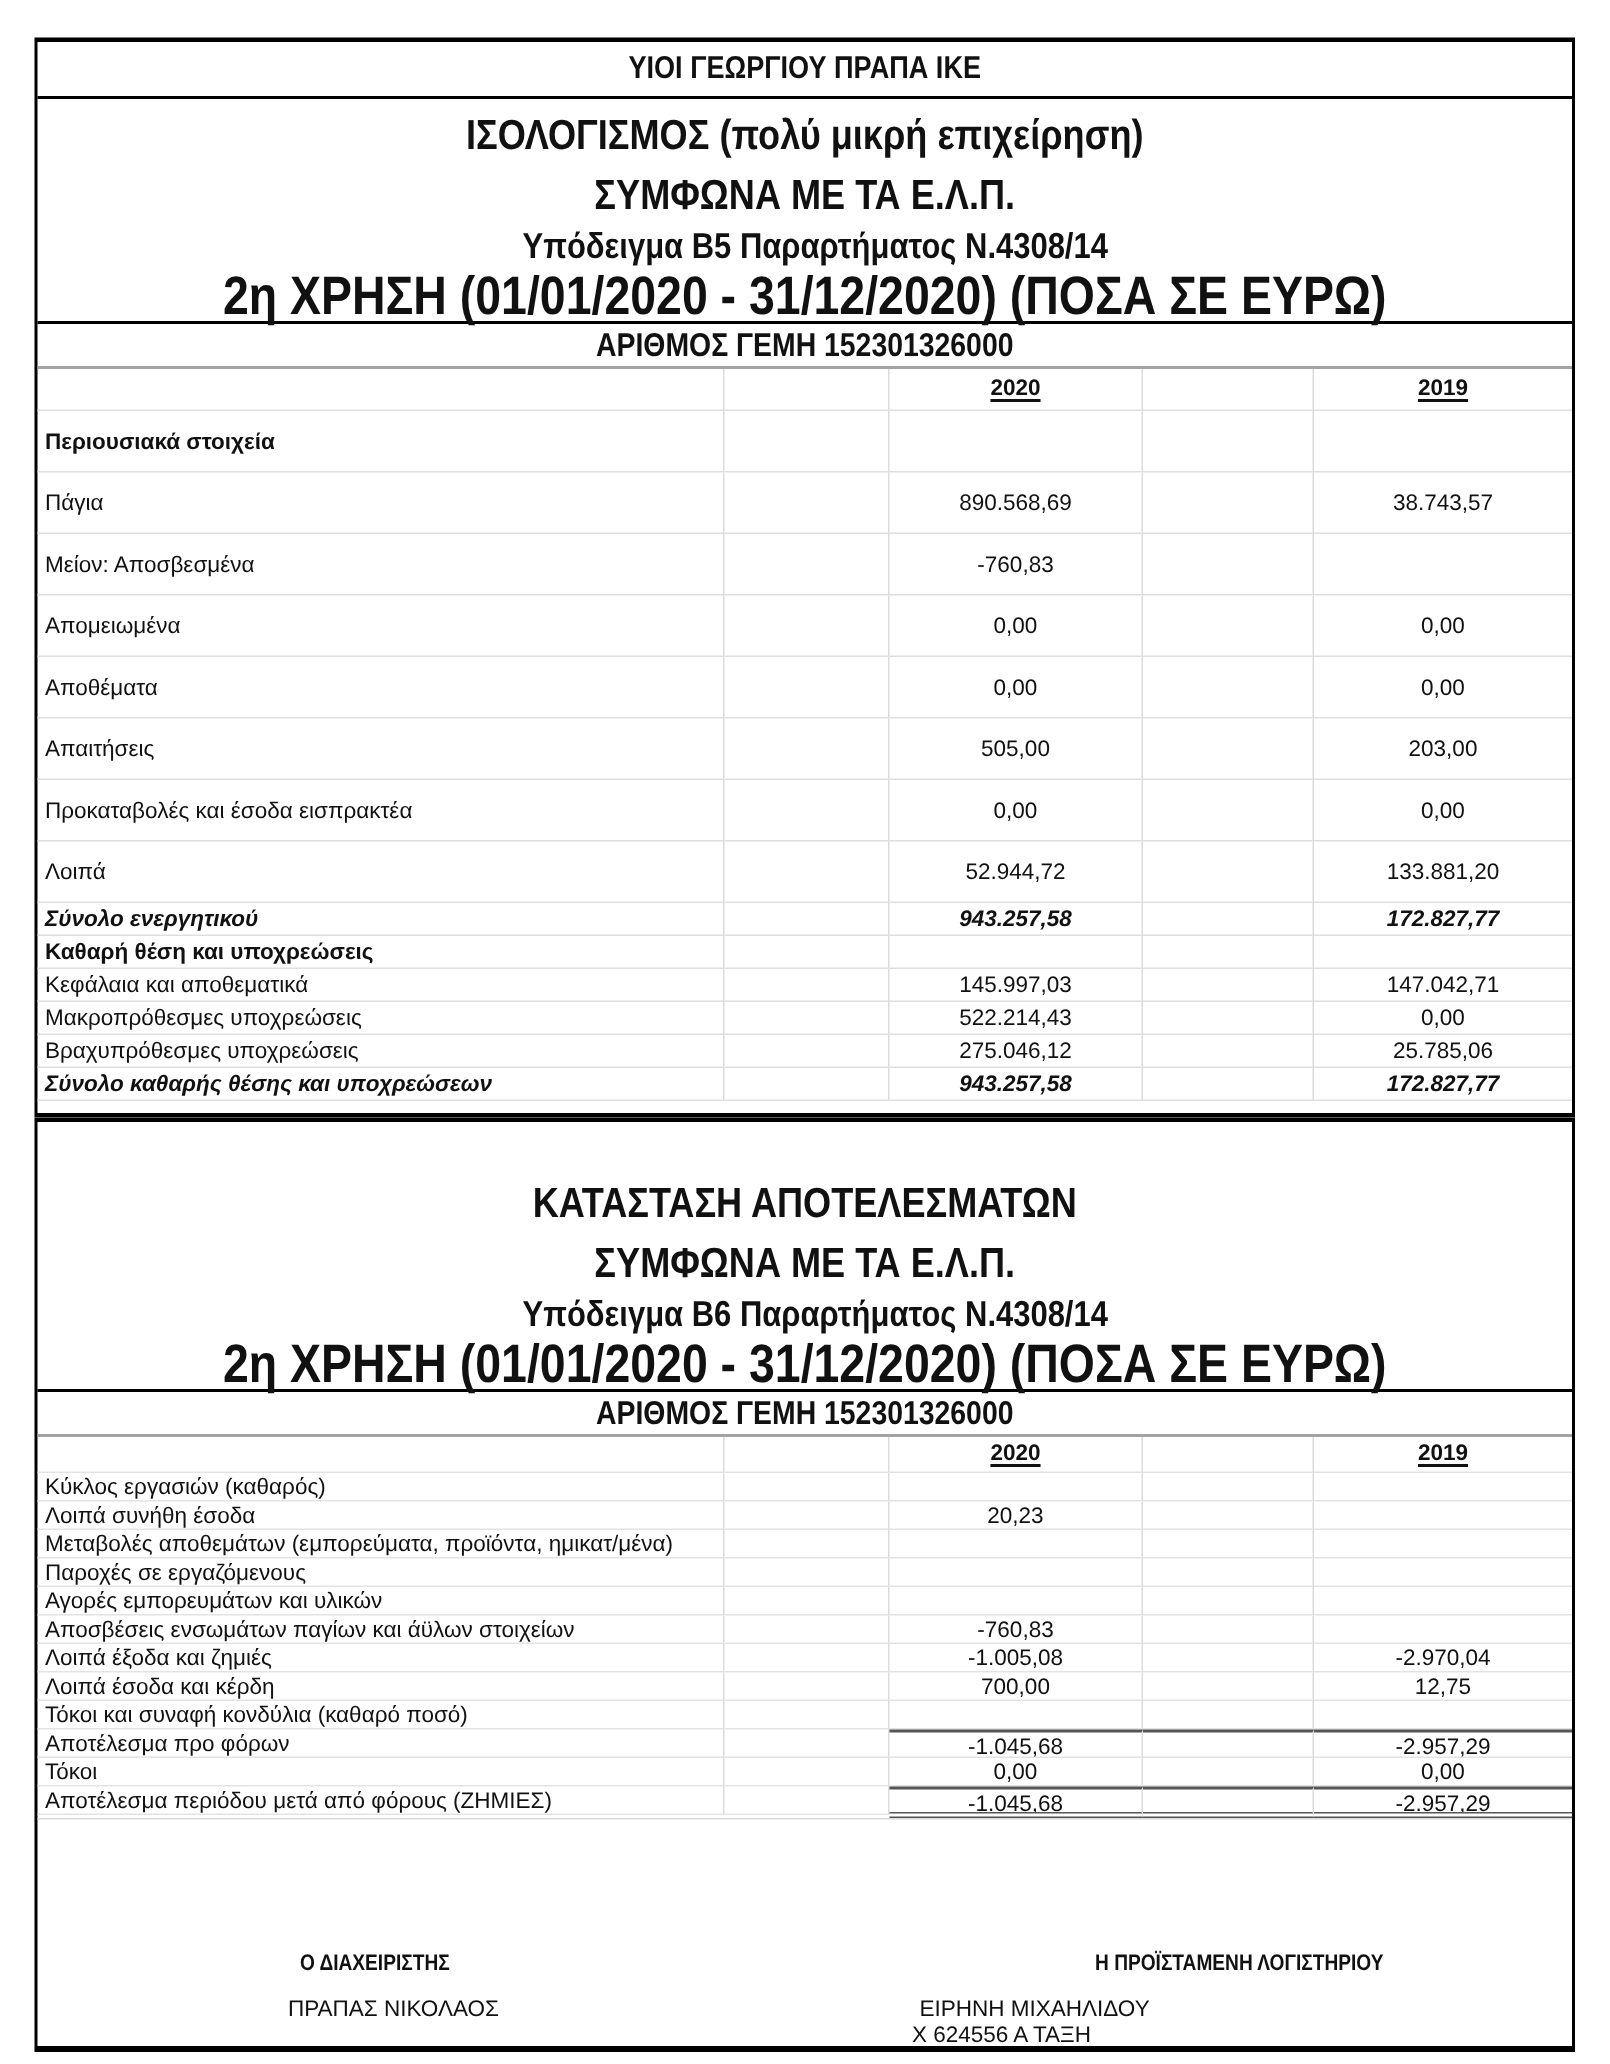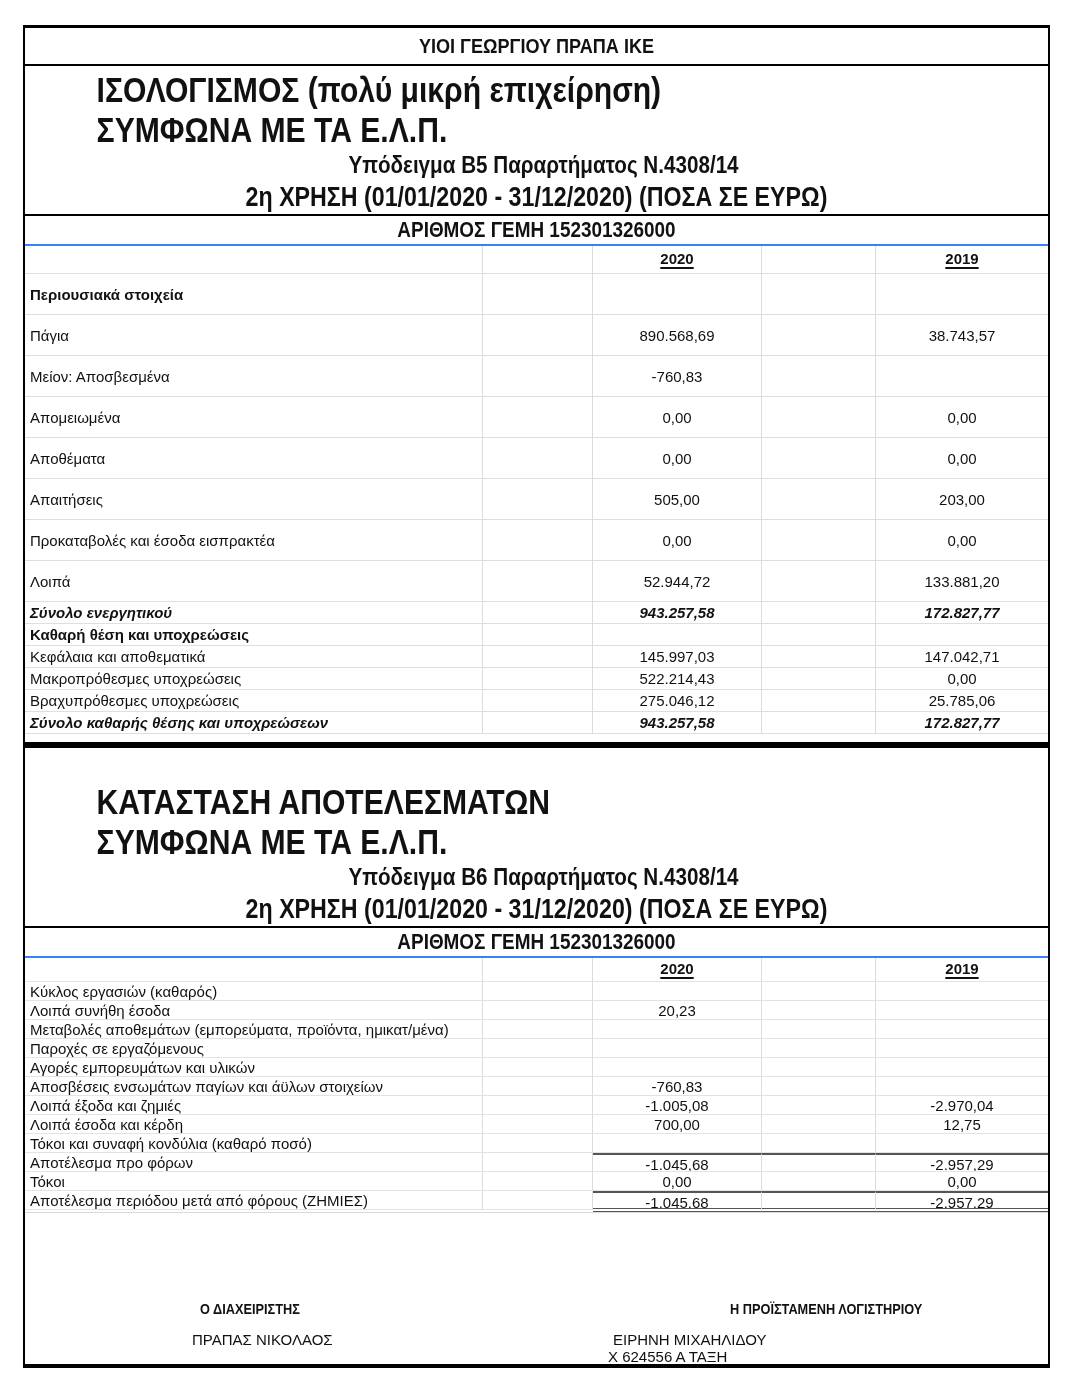--- a/index.html
+++ b/index.html
@@ -8,25 +8,25 @@
   .doc{position:absolute;left:23px;top:25px;width:1027px;}
   .box{border:2px solid #000;background:#fff;box-sizing:border-box;}
   .box1{border-top-width:3px;border-bottom-width:3px;}
   .box2{border-top-width:3px;border-bottom-width:4px;position:relative;height:623px;}
 
   .cond{display:block;transform:scaleX(0.86);transform-origin:50% 50%;white-space:nowrap;}
 
   .company{height:36px;line-height:36px;text-align:center;font-weight:bold;font-size:21px;
            border-bottom:2px solid #000;}
   .titleblock{padding-top:4px;}
-  .h1{height:40px;line-height:40px;text-align:left;font-weight:bold;font-size:35px;}
+  .h1{height:40px;line-height:40px;text-align:center;font-weight:bold;font-size:28px;}
   .h3{height:30px;line-height:30px;text-align:center;font-weight:bold;font-size:24px;margin-left:14px;}
-  .h2{height:34px;line-height:34px;text-align:center;font-weight:bold;font-size:27px;}
+  .h2{height:34px;line-height:34px;text-align:center;font-weight:bold;font-size:36px;}
   .gemi{height:28px;line-height:27px;text-align:center;font-weight:bold;font-size:22px;
-        border-top:2px solid #000;border-bottom:2px solid #3b82f6;}
+        border-top:2px solid #000;border-bottom:2px solid #a3a3a3;}
 
   .spacer34{height:34px;}
   .gap8{height:8px;}
 
   
   .tbl{width:100%;font-size:15px;}
   .row{display:grid;grid-template-columns:458px 110px 169px 114px auto;}
   .c{border-right:1px solid #dcdcdc;border-bottom:1px solid #dfdfdf;height:22px;line-height:22px;
      overflow:hidden;white-space:nowrap;box-sizing:border-box;}
   .c.lastc{border-right:none;}

